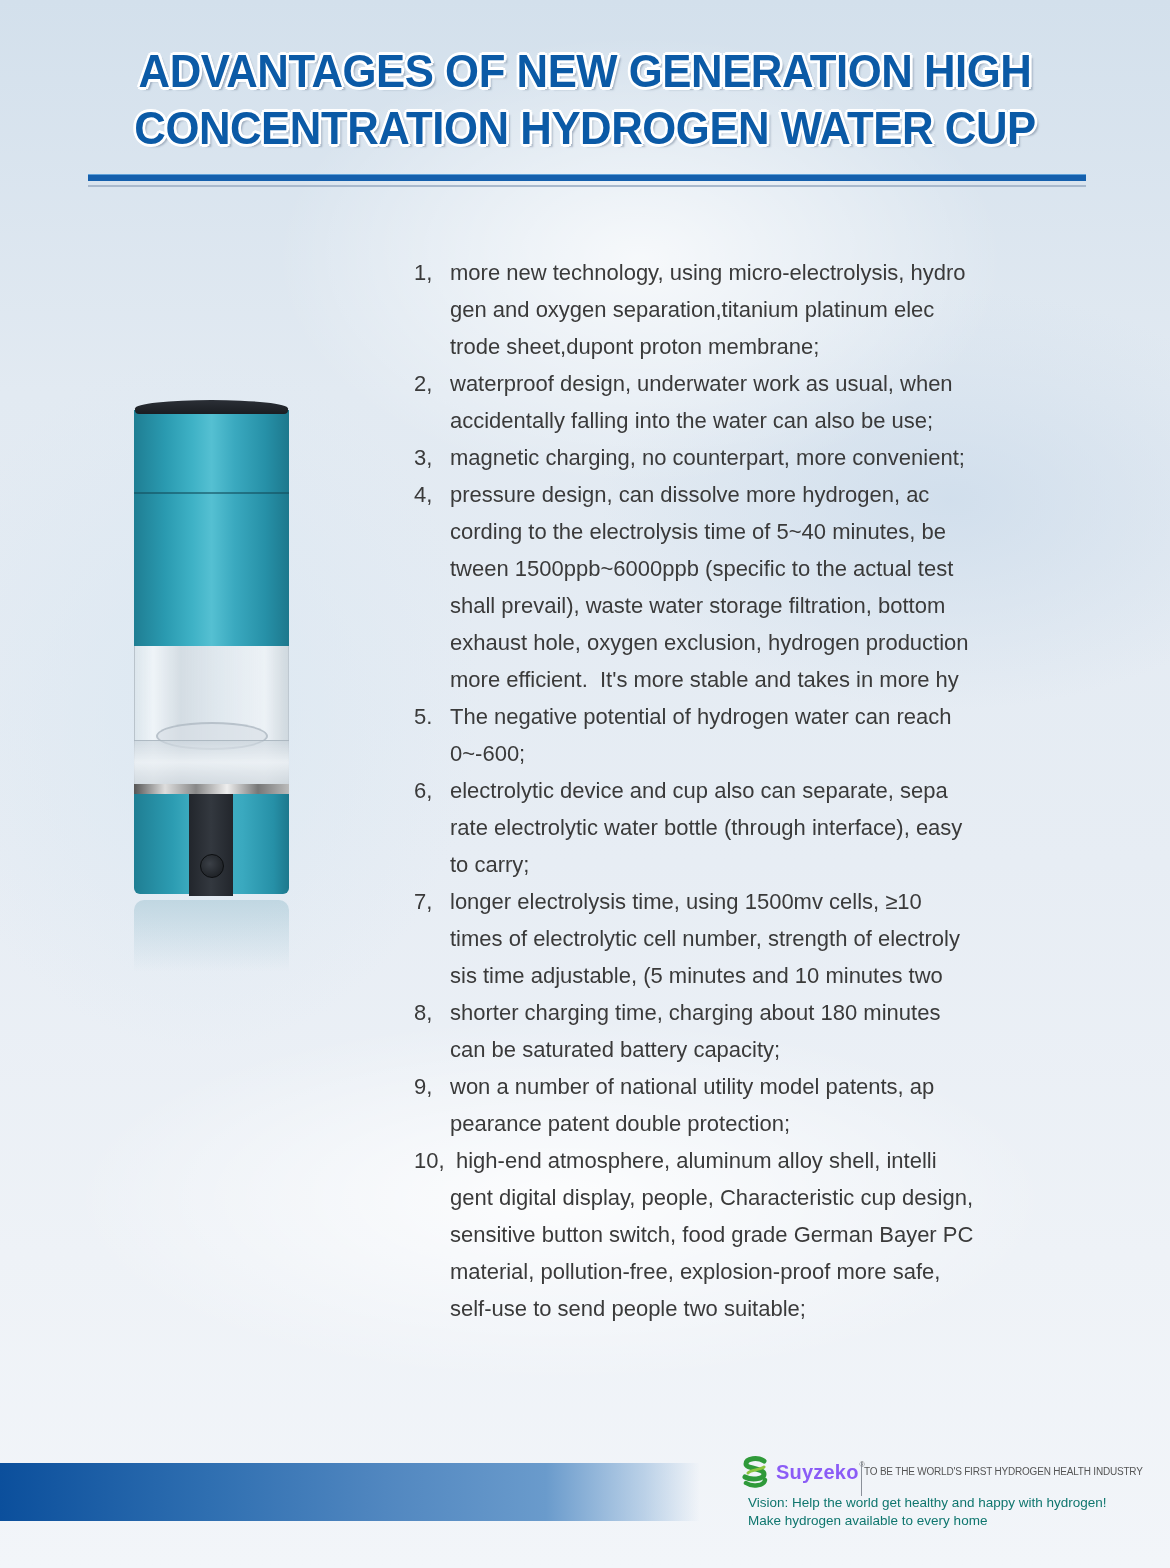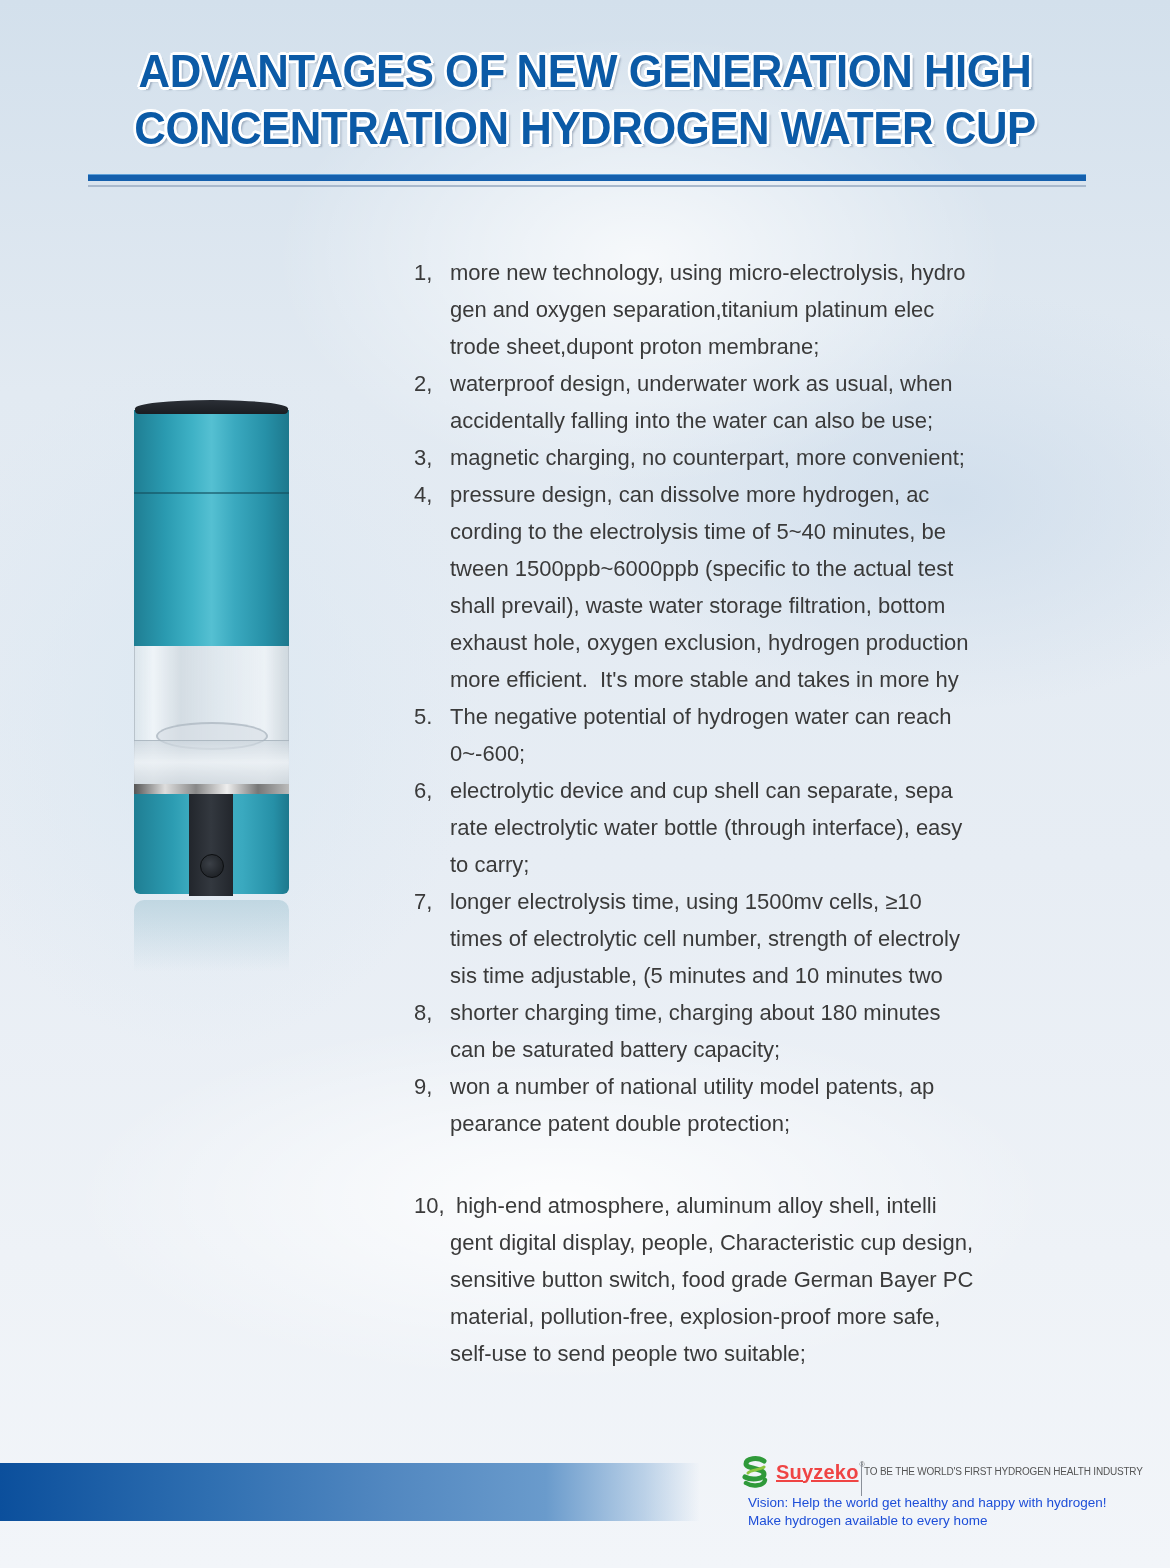--- a/index.html
+++ b/index.html
@@ -49,21 +49,21 @@
     }
     .features li {
       position: relative;
       padding-left: 36px;
     }
     .features li .num {
       position: absolute; left: 0; top: 0;
     }
     .features li .txt { display: block; }
     .features li .txt span { display: block; white-space: nowrap; }
-    .features li.ten .txt span:first-child { text-indent: 6px; margin-top: 45px; }
+    .features li.ten .txt span:first-child { text-indent: 6px; }
 
     
     .product { position: absolute; left: 134px; top: 400px; width: 155px; height: 560px; }
     .cap-top {
       position: absolute; left: 1px; top: 0; width: 153px; height: 14px;
       background: linear-gradient(180deg, #2b2f36, #1a1d22);
       border-radius: 50% 50% 4px 4px / 60% 60% 4px 4px;
     }
     .cap {
       position: absolute; left: 0; top: 10px; width: 155px; height: 236px;
@@ -120,33 +120,33 @@
       position: absolute; left: 0; top: 1463px; width: 700px; height: 58px;
       background: linear-gradient(90deg, #0b4f9c 0%, #2f6fb1 30%, #5187c0 55%, #6a9bcc 78%, rgba(150,185,220,0.6) 92%, rgba(220,232,244,0) 100%);
     }
     .brand {
       position: absolute; left: 740px; top: 1455px; height: 34px;
       display: flex; align-items: center;
     }
     .logo-mark { width: 30px; height: 32px; }
     .logo-name {
       margin-left: 6px;
-      font-weight: 700; font-size: 20px; color: #ef4444; letter-spacing: 0.2px; text-decoration: underline;
+      font-weight: 700; font-size: 20px; color: #8b5cf6; letter-spacing: 0.2px;
     }
     .logo-reg { font-size: 7px; color: #555; margin-left: 1px; align-self: flex-start; margin-top: 6px; }
     .brand-divider {
       position: absolute; left: 861px; top: 1462px; width: 1px; height: 34px; background: #8a9099;
     }
     .slogan {
       position: absolute; left: 864px; top: 1466px;
       font-size: 10px; color: #555; letter-spacing: -0.2px;
     }
     .vision {
       position: absolute; left: 748px; top: 1494px;
-      font-size: 13.5px; line-height: 18px; color: #1d4ed8;
+      font-size: 13.5px; line-height: 18px; color: #0f766e;
     }
   </style>
 </head>
 <body>
 
 <div class="title">
   <div>ADVANTAGES OF NEW GENERATION HIGH</div>
   <div>CONCENTRATION HYDROGEN WATER CUP</div>
 </div>
 <div class="rule-thick"></div>
@@ -202,21 +202,21 @@
   <li>
     <span class="num">5.</span>
     <span class="txt">
       <span>The negative potential of hydrogen water can reach</span>
       <span>0~-600;</span>
     </span>
   </li>
   <li>
     <span class="num">6,</span>
     <span class="txt">
-      <span>electrolytic device and cup shell can separate, sepa</span>
+      <span>electrolytic device and cup also can separate, sepa</span>
       <span>rate electrolytic water bottle (through interface), easy</span>
       <span>to carry;</span>
     </span>
   </li>
   <li>
     <span class="num">7,</span>
     <span class="txt">
       <span>longer electrolysis time, using 1500mv cells, ≥10</span>
       <span>times of electrolytic cell number, strength of electroly</span>
       <span>sis time adjustable, (5 minutes and 10 minutes two</span>

